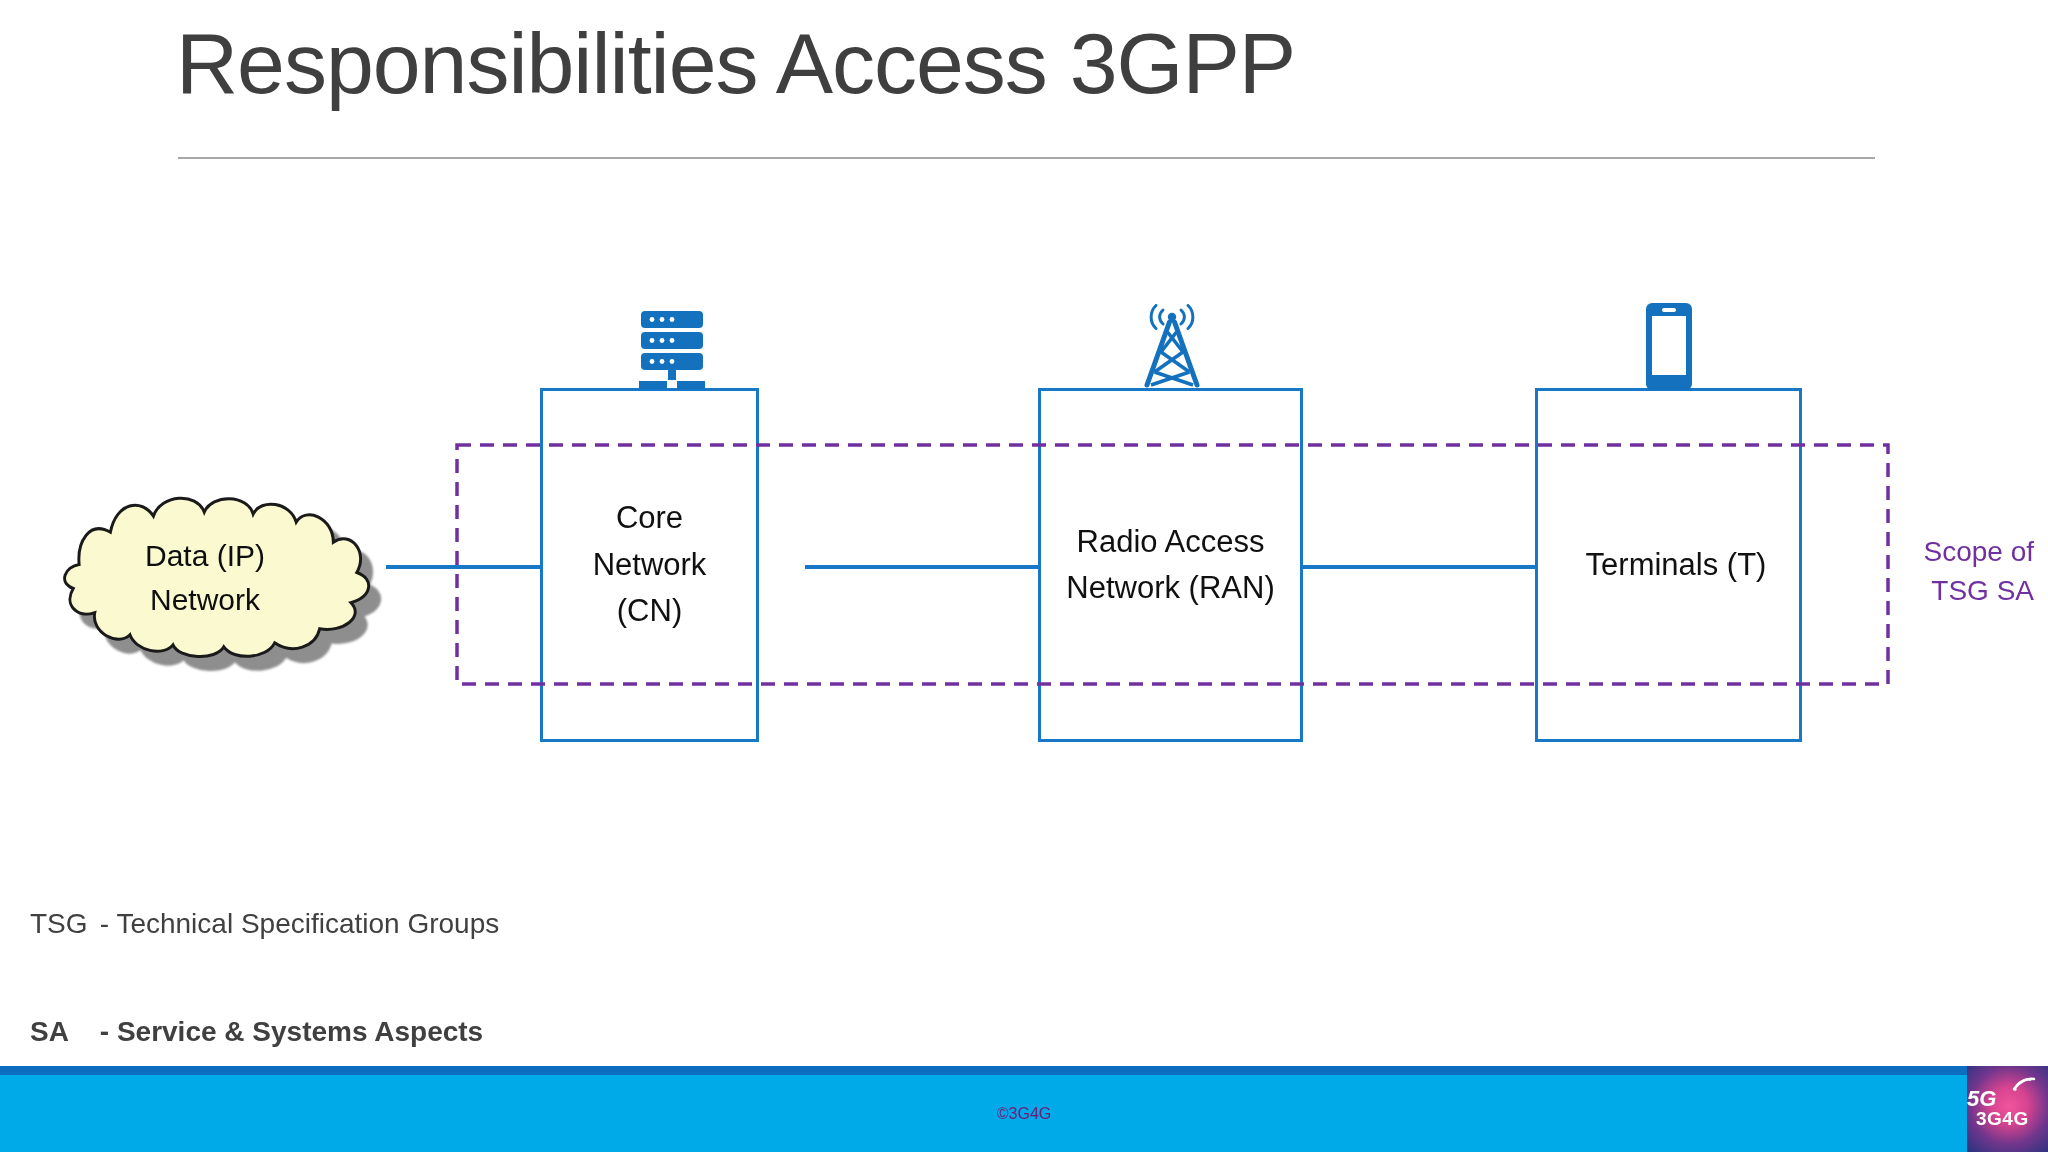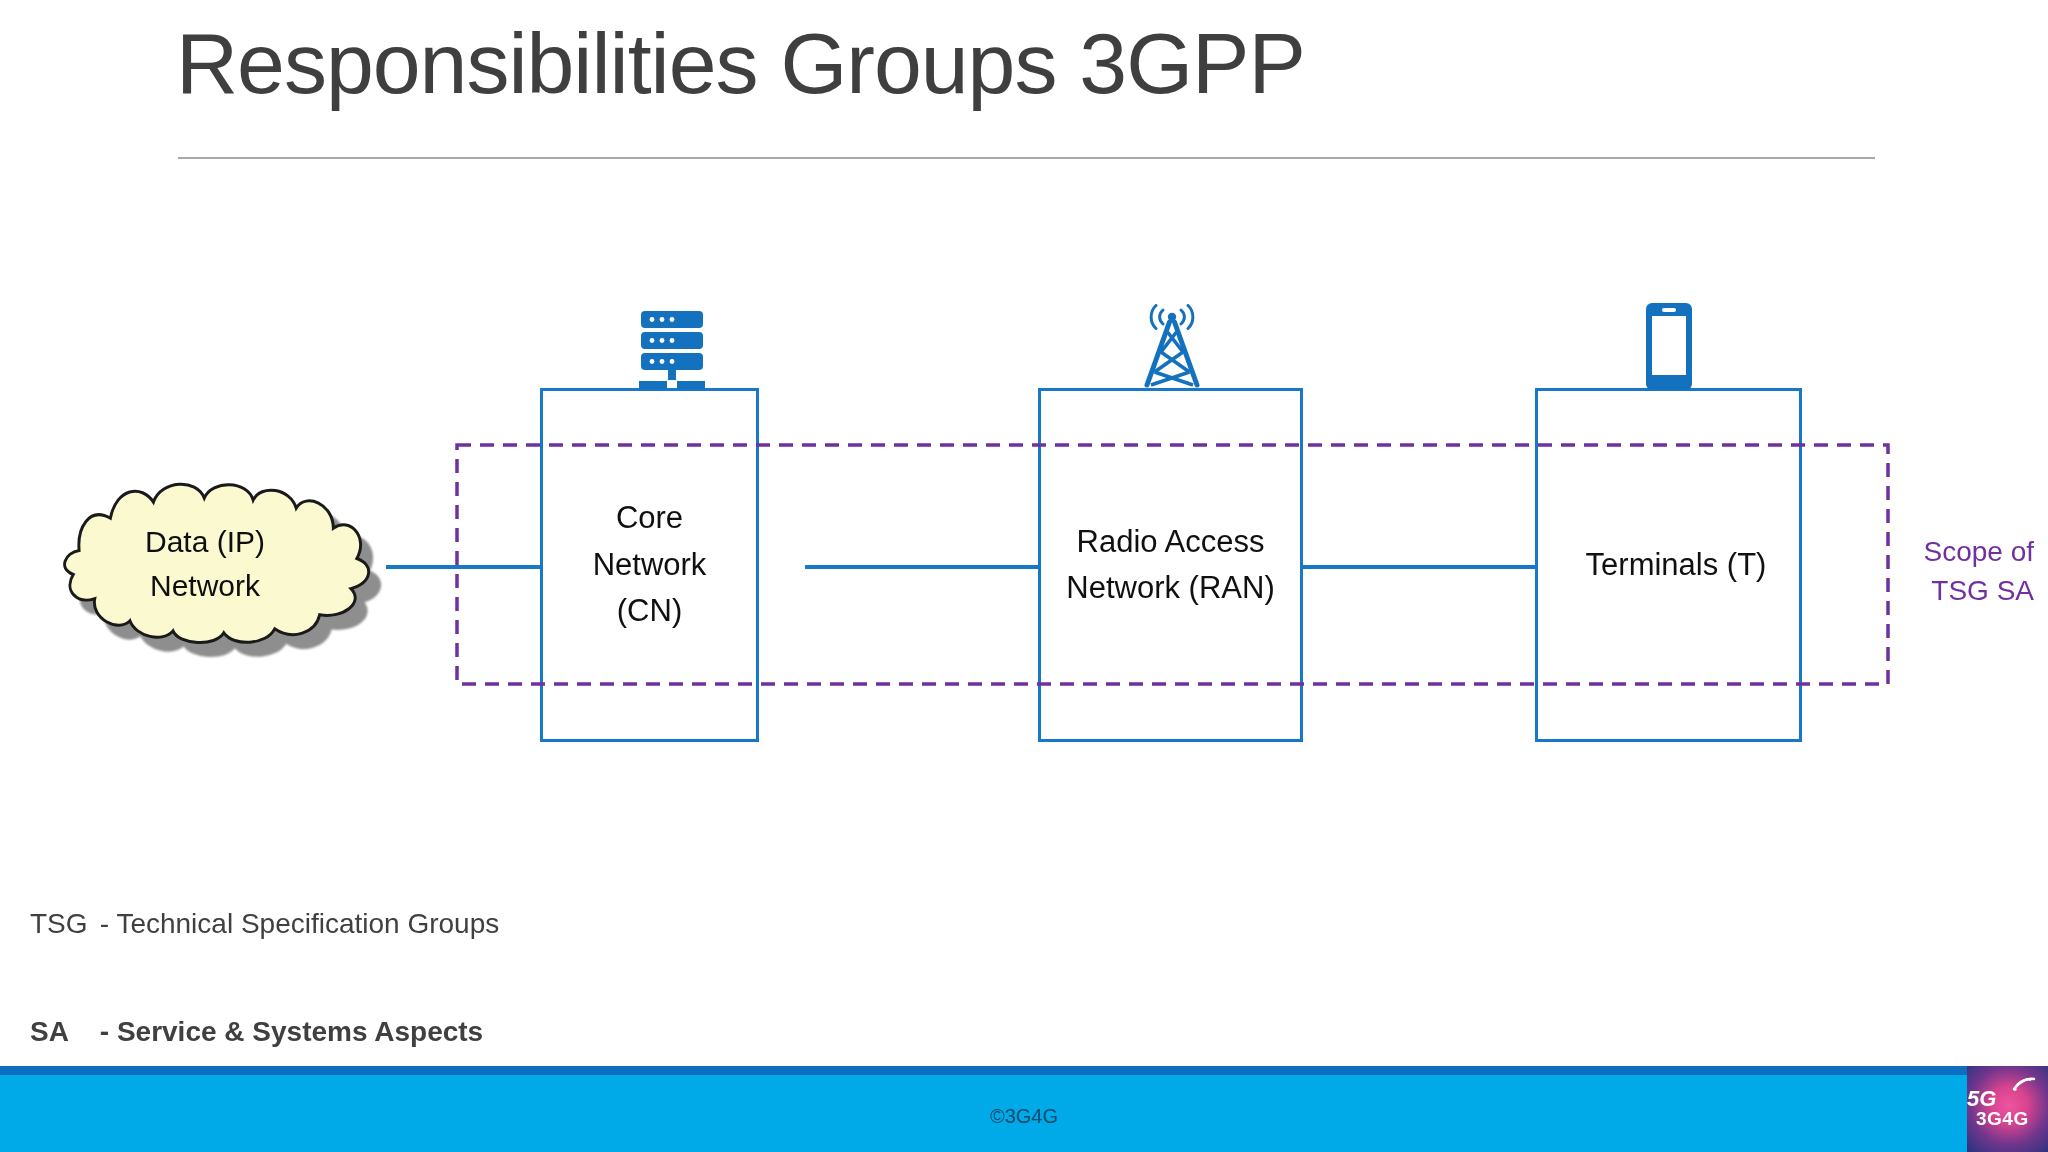--- a/index.html
+++ b/index.html
@@ -10,21 +10,21 @@
   
   .title{
     position:absolute;left:176px;top:14px;width:1600px;
     font-size:86px;font-weight:300;color:#3f3f3f;letter-spacing:-1px;
     white-space:nowrap;
   }
   .title-rule{
     position:absolute;left:178px;top:157px;width:1697px;height:2px;background:#a8a8a8;
   }
   
-  .cloud-wrap{position:absolute;left:40px;top:480px;width:352px;height:176px;}
+  .cloud-wrap{position:absolute;left:40px;top:494px;width:352px;height:176px;}
   .cloud-wrap svg{position:absolute;left:0;top:0;width:352px;height:176px;
     filter:drop-shadow(11px 13px 1px rgba(130,130,130,0.9));}
   .cloud-label{
     position:absolute;left:90px;top:40px;width:150px;text-align:center;
     font-size:30px;line-height:1.45;color:#0e0e0e;
   }
   
   .net-box{
     position:absolute;top:388px;height:354px;border:3px solid #1878C8;
     background:transparent;display:flex;align-items:center;justify-content:center;
@@ -54,38 +54,38 @@
   .legend-row{position:absolute;left:30px;font-size:28px;color:#404040;}
   .legend-row.r1{top:908px;}
   .legend-row.r2{top:1016px;font-weight:bold;}
   .legend-term{display:inline-block;width:62px;}
   
   .footer-strip{position:absolute;left:0;top:1066px;width:2048px;height:9px;background:#0D6EC0;}
   .footer-bar{
     position:absolute;left:0;top:1075px;width:2048px;height:77px;background:#00A9E8;
     text-align:center;
   }
-  .copyright{display:inline-block;margin-top:30px;font-size:20px;color:#0c4a6e;}
+  .copyright{display:inline-block;margin-top:30px;font-size:16px;color:#701a75;}
   
   .logo{
     position:absolute;left:1967px;top:1066px;width:81px;height:86px;
     background:radial-gradient(circle at 52% 46%, #f0559e 0%, #d6438f 30%, #70368c 62%, #26337f 100%);
     display:flex;flex-direction:column;align-items:flex-start;justify-content:center;
     color:#ffffff;font-weight:bold;z-index:5;
   }
   .logo-5g{font-size:22px;line-height:20px;font-style:italic;margin-right:14px;}
   .logo-3g4g{font-size:19px;line-height:20px;letter-spacing:0.5px;margin-left:9px;}
   .logo-signal{position:absolute;top:8px;right:12px;width:24px;height:17px;}
 </style>
 </head>
 <body>
 
 <div class="slide">
 
-  <div class="title">Responsibilities Groups 3GPP</div>
+  <div class="title">Responsibilities Access 3GPP</div>
   <div class="title-rule"></div>
 
   <div class="cloud-wrap">
     <svg viewBox="0 0 360 175" preserveAspectRatio="none">
       <path fill="#FBF9D0" stroke="#1a1a1a" stroke-width="3" d="M40,70
            C38,48 50,26 72,38
            C78,8 104,4 116,22
            C124,0 160,-2 168,18
            C176,0 212,0 218,20
            C226,4 256,8 262,28

